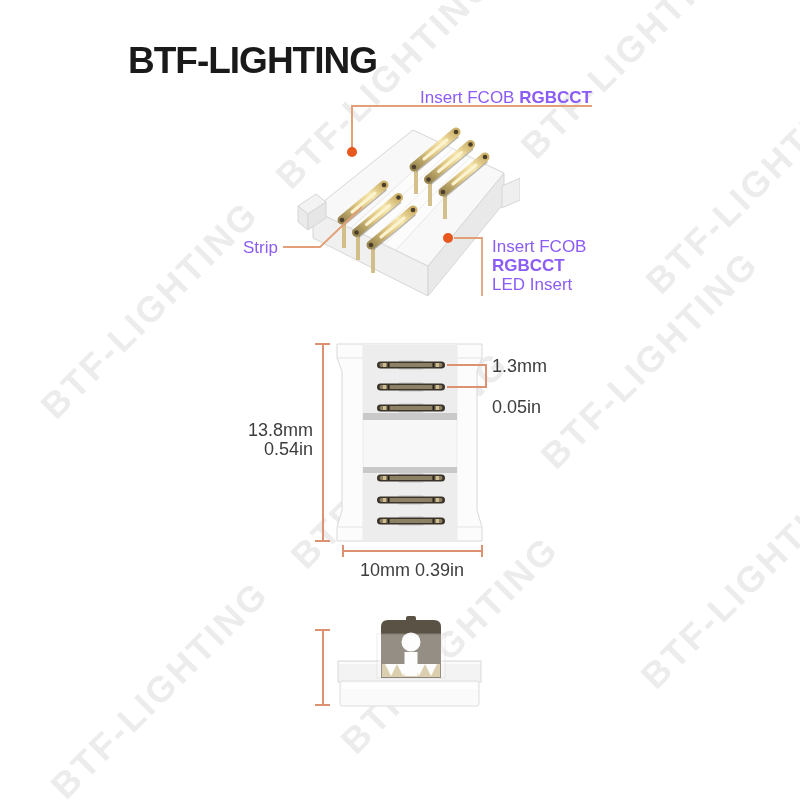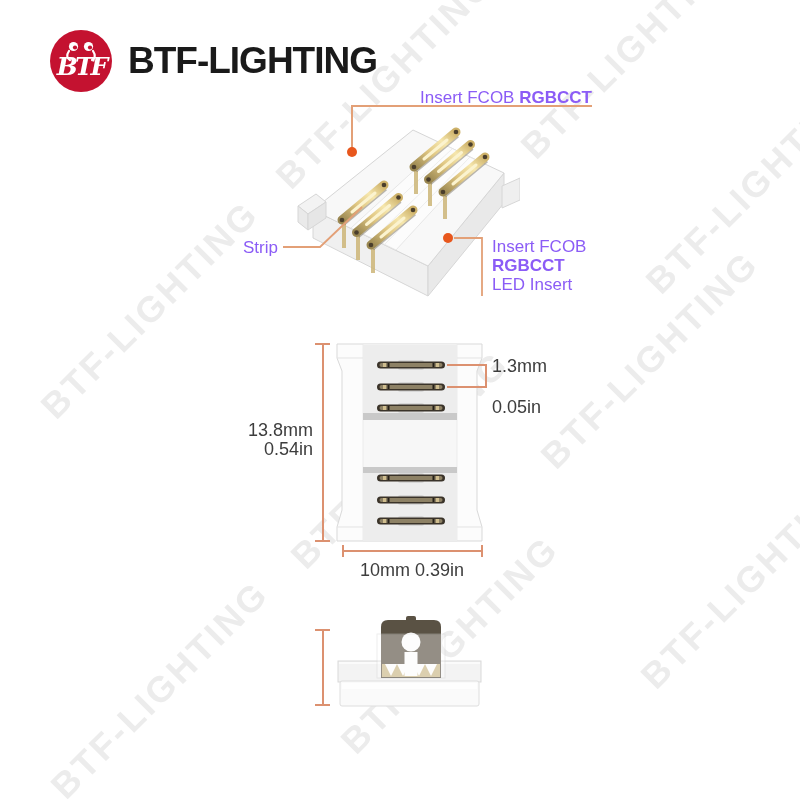--- a/index.html
+++ b/index.html
@@ -39,32 +39,20 @@
     <span class="wm" style="left:385px;top:80px">BTF-LIGHTING</span>
     <span class="wm" style="left:630px;top:50px">BTF-LIGHTING</span>
     <span class="wm" style="left:755px;top:185px">BTF-LIGHTING</span>
     <span class="wm" style="left:400px;top:460px">BTF-LIGHTING</span>
     <span class="wm" style="left:650px;top:360px">BTF-LIGHTING</span>
     <span class="wm" style="left:160px;top:690px">BTF-LIGHTING</span>
     <span class="wm" style="left:450px;top:645px">BTF-LIGHTING</span>
     <span class="wm" style="left:750px;top:580px">BTF-LIGHTING</span>
   </div>
 
-  <div class="logo">
-    <svg width="62" height="62" viewBox="0 0 62 62">
-      <circle cx="31" cy="31" r="31" fill="#C41230"></circle>
-      <circle cx="23.5" cy="16.5" r="4.6" fill="#fff"></circle>
-      <circle cx="25" cy="17.5" r="2.1" fill="#C41230"></circle>
-      <circle cx="38.5" cy="16.5" r="4.6" fill="#fff"></circle>
-      <circle cx="40" cy="17.5" r="2.1" fill="#C41230"></circle>
-      <path d="M19,21 Q15,27 20,30" stroke="#fff" stroke-width="2.2" fill="none" stroke-linecap="round"></path>
-      <path d="M43,21 Q47,27 42,30" stroke="#fff" stroke-width="2.2" fill="none" stroke-linecap="round"></path>
-      <text x="31" y="45" text-anchor="middle" font-family="DejaVu Serif, serif" font-style="italic" font-weight="bold" font-size="25" letter-spacing="-3" fill="#ffffff">BTF</text>
-    </svg>
-  </div>
   <div class="wordmark">BTF-LIGHTING</div>
 
   <div style="position:absolute;left:280px;top:108px;width:240px;height:200px;">
     <svg width="240" height="200" viewBox="0 0 240 200">
       <defs>
         <linearGradient id="gold" x1="0" y1="1" x2="1" y2="0">
           <stop offset="0" stop-color="#9a8751"></stop>
           <stop offset="0.4" stop-color="#e0c783"></stop>
           <stop offset="0.7" stop-color="#f6e7ae"></stop>
           <stop offset="1" stop-color="#cdb169"></stop>

